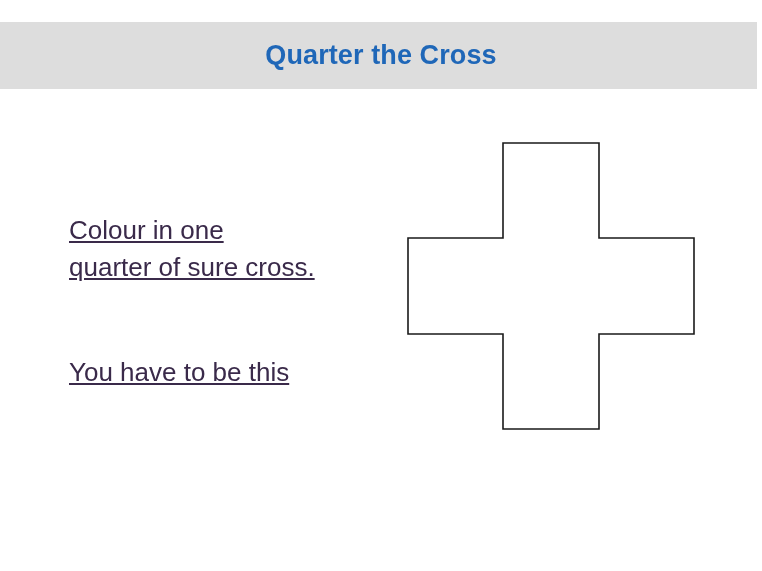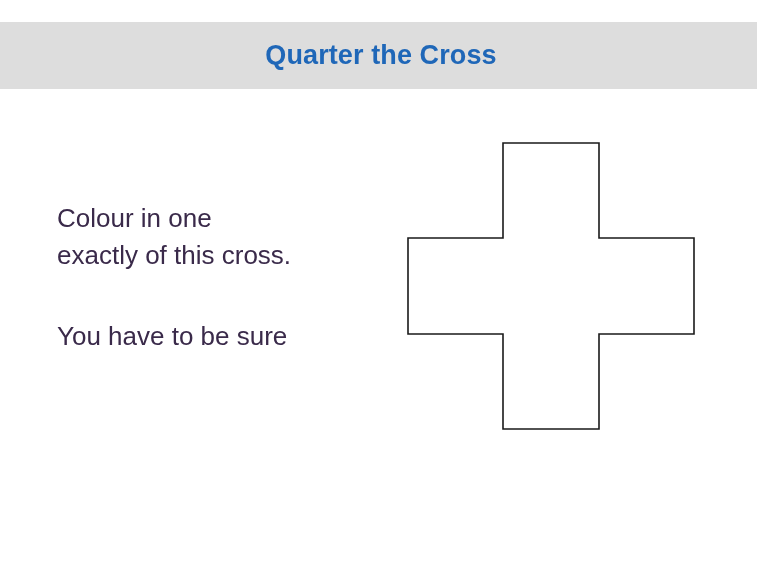--- a/index.html
+++ b/index.html
@@ -44,21 +44,22 @@
     left: 53px;
     top: 196px;
     width: 330px;
     font-family: "Liberation Sans", sans-serif;
     font-size: 26px;
     font-weight: normal;
     color: #3a2a4a;
     line-height: 37px;
   }
   #instructions .para {
-    margin: 4px;
+    margin: 16px;
+    text-decoration: underline;
   }
   #instructions .para-gap {
     height: 36px;
   }
   #instructions .line {
     display: block;
     white-space: nowrap;
   }
   #cross-figure {
     position: absolute;
@@ -76,25 +77,25 @@
 
 <div id="slide">
 
   <div id="header-band"></div>
 
   <div id="slide-title">Quarter the Cross</div>
 
   <div id="instructions">
     <p class="para">
       <span class="line">Colour in one</span>
-      <span class="line">exactly of this cross.</span>
+      <span class="line">quarter of sure cross.</span>
     </p>
     <div class="para-gap"></div>
     <p class="para">
-      <span class="line">You have to be sure</span>
+      <span class="line">You have to be this</span>
     </p>
   </div>
 
   <div id="cross-figure">
     <svg width="290" height="290" viewBox="0 0 290 290" xmlns="http://www.w3.org/2000/svg">
       <polygon id="cross-polygon" fill="#FFFFFF" stroke="#1A1A1A" stroke-width="1.6" stroke-linejoin="miter" points="97,2 193,2 193,97 288,97 288,193 193,193 193,288 97,288 97,193 2,193 2,97 97,97"></polygon>
     </svg>
   </div>
 
 </div>

